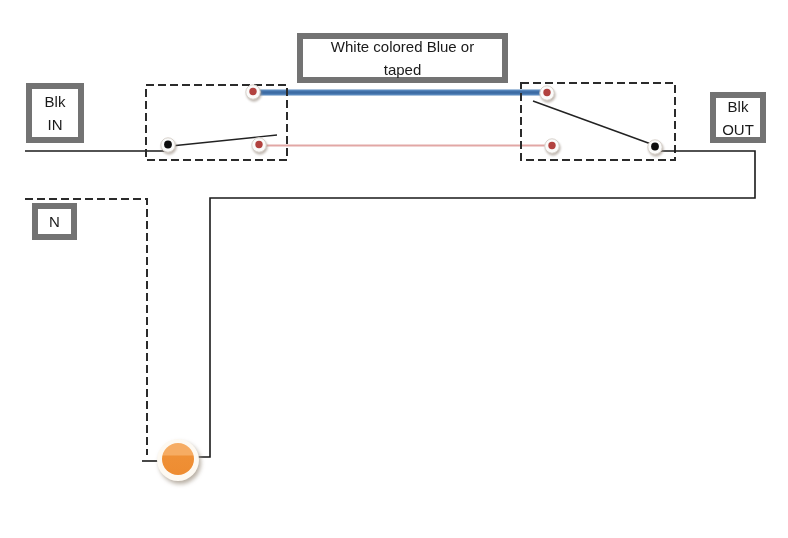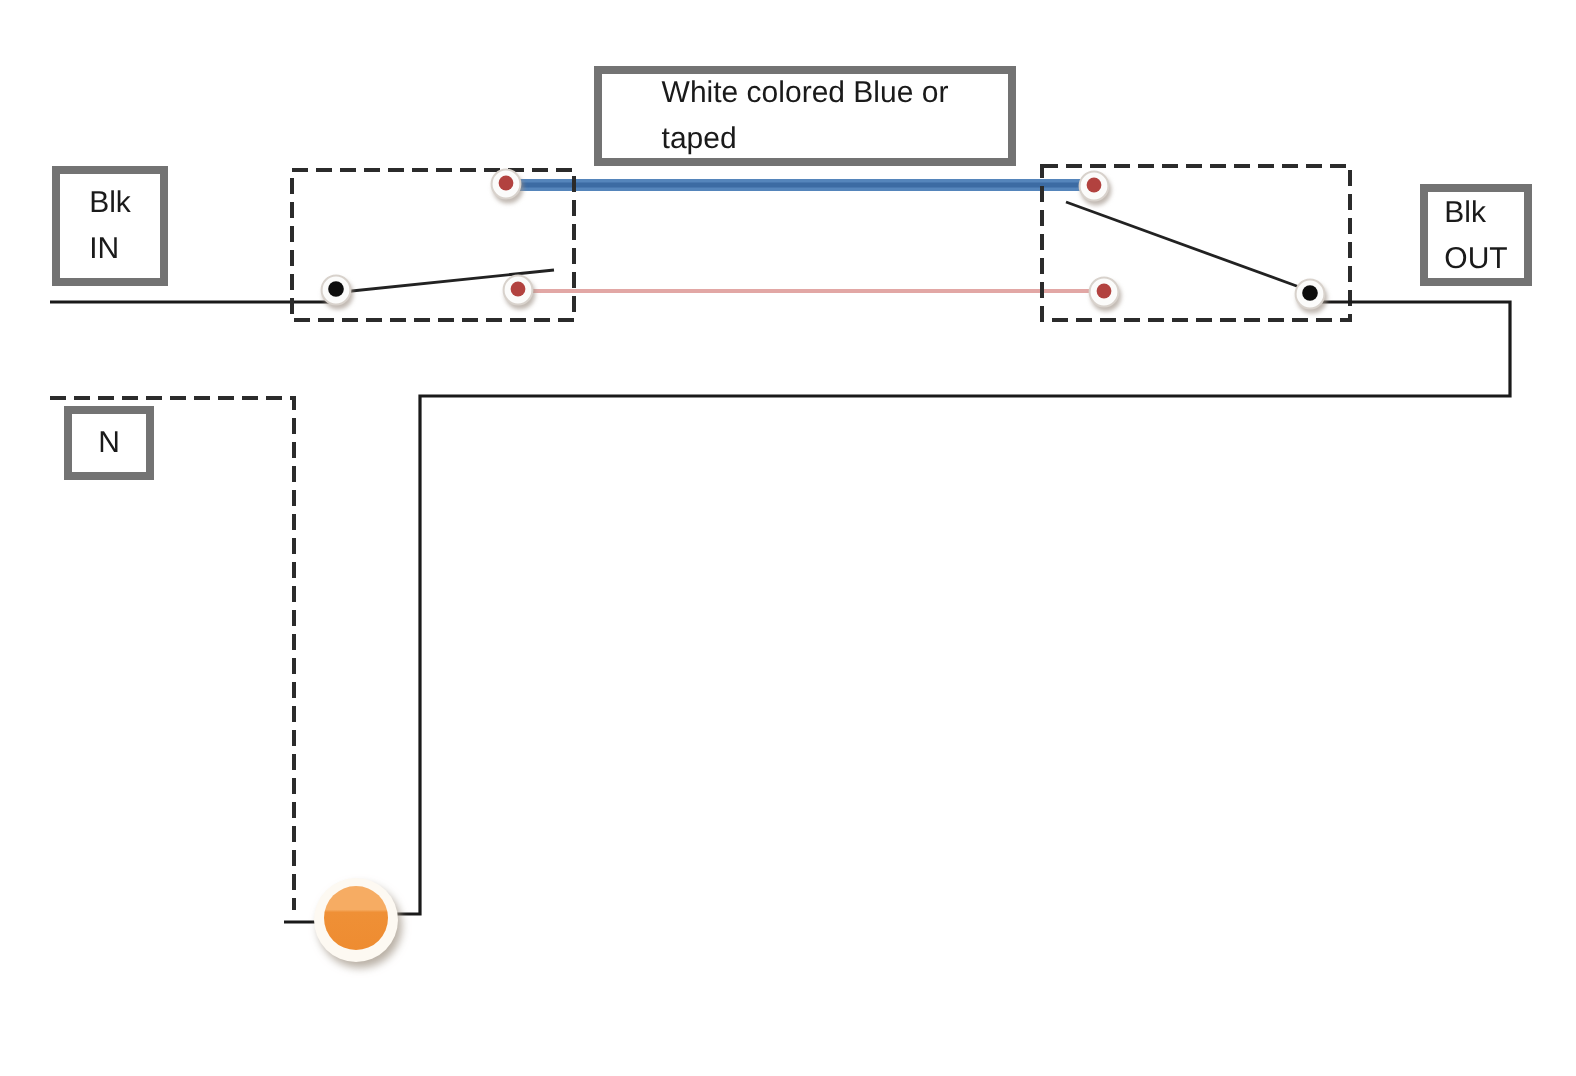--- a/index.html
+++ b/index.html
@@ -16,24 +16,24 @@
     overflow: hidden;
   }
   .wiring-svg {
     position: absolute;
     left: 0;
     top: 0;
   }
   .label-box {
     position: absolute;
     box-sizing: border-box;
-    border: 4px solid #737373;
+    border: 6px solid #737373;
     background: #ffffff;
     color: #1a1a1a;
-    text-align: left;
+    text-align: center;
     white-space: pre-line;
     font-size: 15px;
     line-height: 23px;
     display: flex;
     align-items: center;
     justify-content: center;
   }
   .box-blk-in   { left: 26px;  top: 83px;  width: 58px;  height: 60px; }
   .box-blk-out  { left: 710px; top: 92px;  width: 56px;  height: 51px; }
   .box-neutral  { left: 32px;  top: 203px; width: 45px;  height: 37px; }

